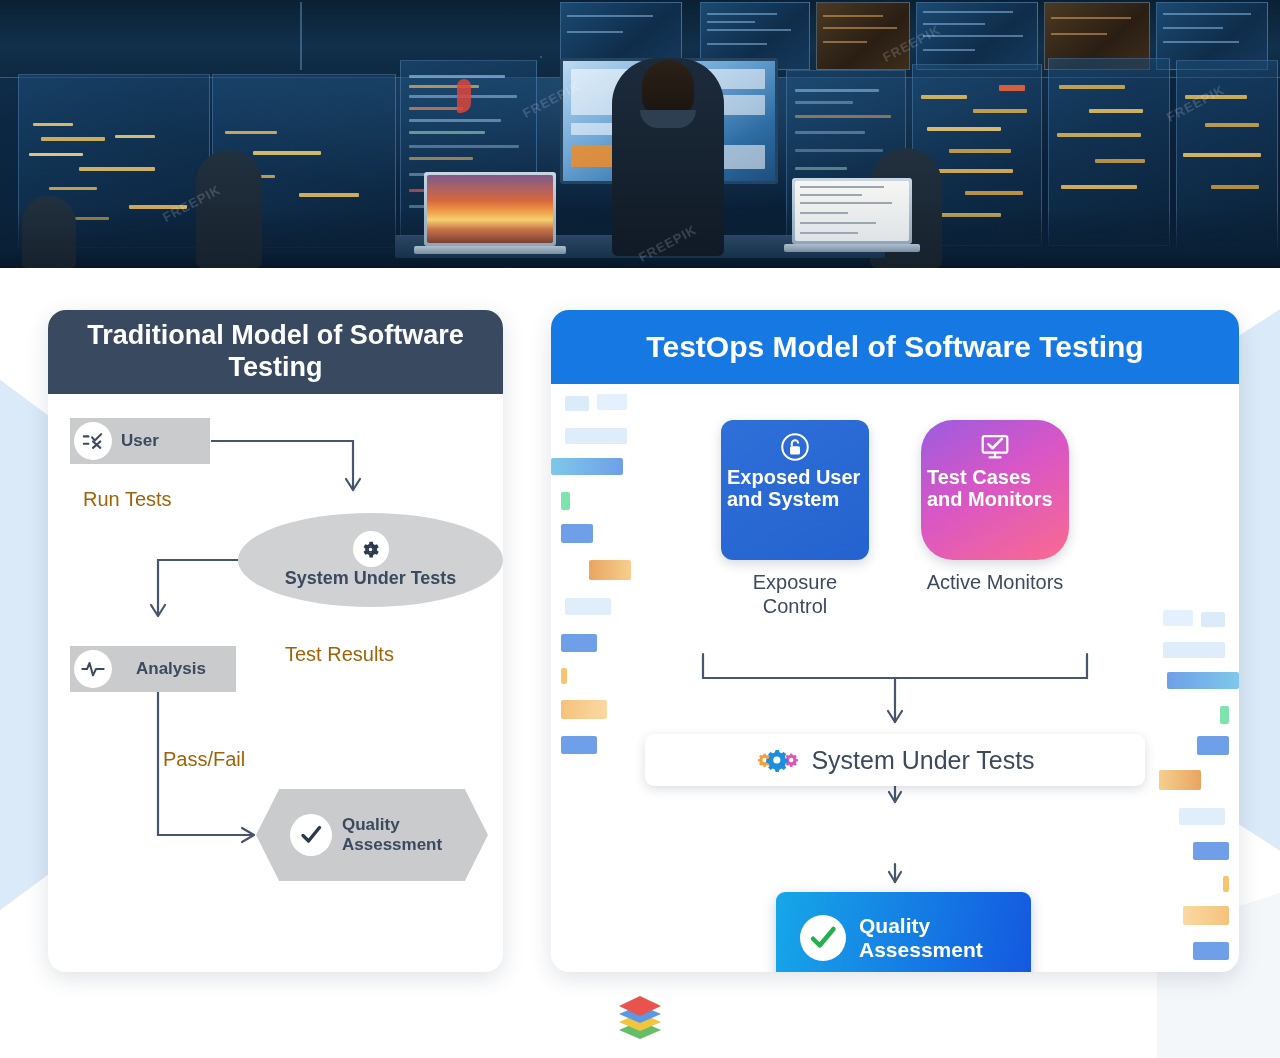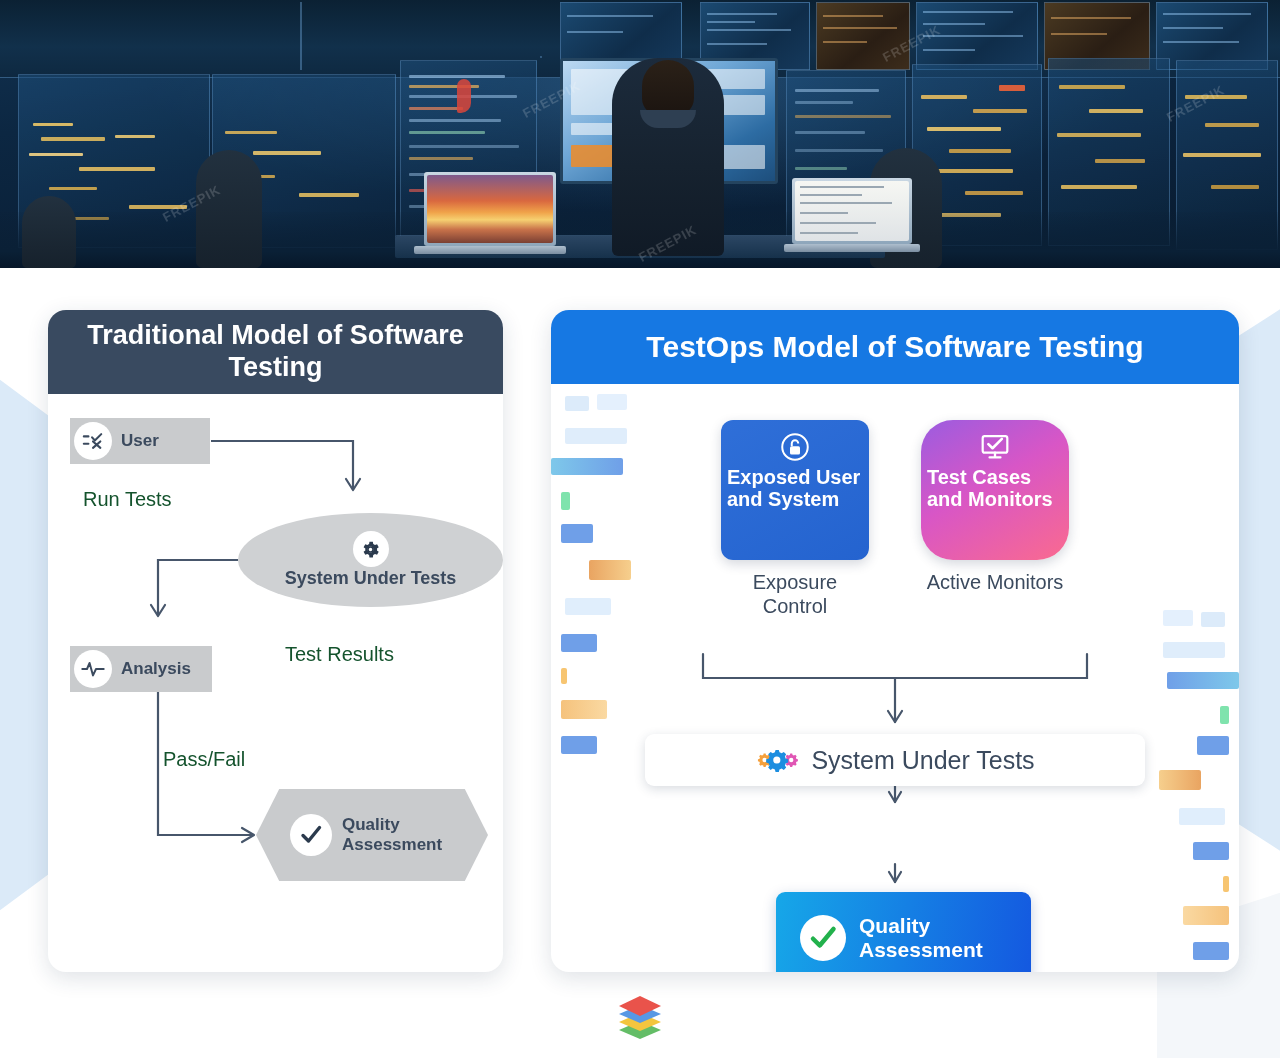--- a/index.html
+++ b/index.html
@@ -87,23 +87,23 @@
   .head-blue{background:#1678e3;height:74px;font-size:30px;padding:0 24px;}
 
   
   .ldiag{position:absolute;left:0;top:84px;width:455px;height:578px;}
   .chip{position:absolute;display:flex;align-items:center;background:#c9cbcd;
     height:46px;padding:0 16px 0 4px;box-sizing:border-box;}
   .chip .circ{width:38px;height:38px;border-radius:50%;background:#fff;flex:0 0 38px;
     display:flex;align-items:center;justify-content:center;margin-right:9px;}
   .chip .lbl{font-size:17px;font-weight:700;color:#3b4a5e;white-space:nowrap;}
   .chip-tests{left:22px;top:24px;width:140px;}
-  .chip-analysis{left:22px;top:252px;width:142px;}
-
-  .cap{position:absolute;font-size:20px;color:#14532d;white-space:nowrap;}
+  .chip-analysis{left:22px;top:252px;width:166px;gap:15px;}
+
+  .cap{position:absolute;font-size:20px;color:#a16207;white-space:nowrap;}
   .cap-run{left:35px;top:94px;}
   .cap-results{left:237px;top:249px;}
   .cap-pf{left:115px;top:354px;}
 
   .ellipse{position:absolute;left:190px;top:119px;width:265px;height:94px;border-radius:50%;
     background:#cfd1d3;display:flex;flex-direction:column;align-items:center;
     justify-content:center;}
   .ellipse .circ{width:36px;height:36px;border-radius:50%;background:#fff;
     display:flex;align-items:center;justify-content:center;margin-bottom:1px;}
   .ellipse .lbl{font-size:18px;font-weight:700;color:#3b4a5e;}

